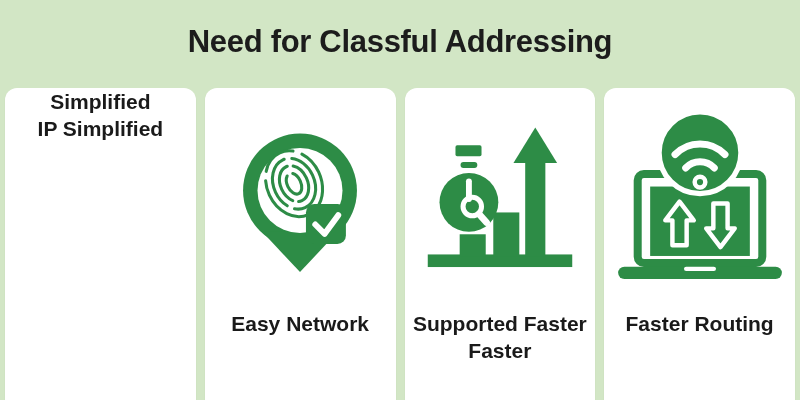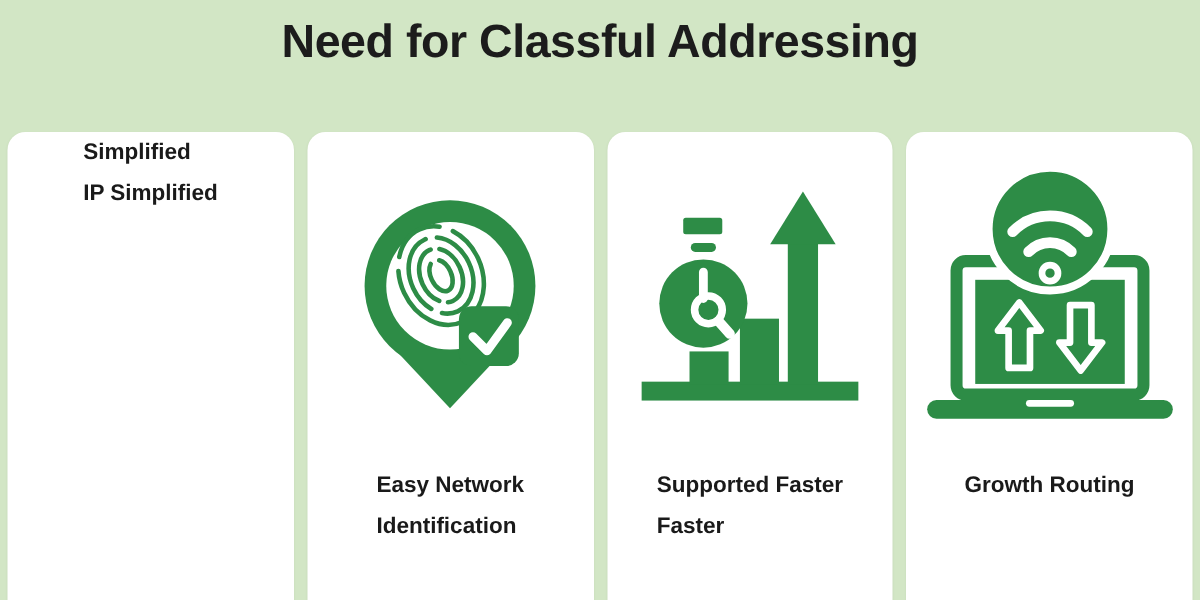--- a/index.html
+++ b/index.html
@@ -12,21 +12,21 @@
     font-family: "Liberation Sans", sans-serif;
   }
   .page {
     position: relative;
     width: 800px;
     height: 400px;
     background: #d2e6c5;
   }
   .title {
     margin: 0;
-    padding-top: 10px;
+    padding-top: 24px;
     text-align: center;
     font-size: 31px;
     font-weight: bold;
     letter-spacing: -0.3px;
     color: #1c1c1c;
   }
   .cards-row {
     position: absolute;
     left: 5px;
     right: 5px;
@@ -45,22 +45,22 @@
     align-items: center;
   }
   .icon-box {
     height: 222px;
     width: 100%;
     display: flex;
     align-items: center;
     justify-content: center;
   }
   .label {
-    text-align: left;
-    font-size: 15px;
+    text-align: center;
+    font-size: 21px;
     font-weight: bold;
     line-height: 27px;
     color: #1a1a1a;
   }
   .label span { display: block; }
   svg { display: block; }
   .g-fill   { fill: #2d8c46; }
   .g-stroke { stroke: #2d8c46; fill: none; }
   .w-stroke { stroke: #ffffff; fill: none; }
 </style>
@@ -91,21 +91,20 @@
             <ellipse cx="93" cy="82" rx="16" ry="22" stroke-dasharray="34 7 50 7"></ellipse>
             <ellipse cx="93" cy="82" rx="24" ry="31" stroke-dasharray="56 9 66 9"></ellipse>
             <ellipse cx="93" cy="82" rx="32" ry="40" stroke-dasharray="44 11 76 11"></ellipse>
           </g>
           <rect class="g-fill" x="107" y="106" width="47" height="47" rx="10"></rect>
           <polyline class="w-stroke" points="118,130 129,141 145,119" stroke-width="7" stroke-linecap="round" stroke-linejoin="round"></polyline>
         </svg>
       </div>
       <div class="label">
         <span>Easy Network</span>
-        <span>Identification</span>
       </div>
     </div>
 
     <div class="card">
       <div class="icon-box">
         <svg width="168" height="168" viewBox="0 0 200 200">
           <rect class="g-fill" x="14" y="166" width="172" height="15"></rect>
           <rect class="g-fill" x="130" y="50" width="24" height="118"></rect>
           <polygon class="g-fill" points="116,57 142,15 168,57"></polygon>
           <rect class="g-fill" x="92" y="116" width="31" height="52"></rect>
@@ -137,19 +136,19 @@
             <path class="w-stroke" d="M 84,65 A 22,22 0 0 1 116,65" stroke-width="8" stroke-linecap="round"></path>
             <circle class="w-stroke" cx="100" cy="81" r="6" stroke-width="5"></circle>
           </g>
           <g>
             <path class="w-stroke" stroke-width="5" stroke-linejoin="round" d="M77,103 L93,124 L85,124 L85,152 L69,152 L69,124 L61,124 Z"></path>
             <path class="w-stroke" stroke-width="5" stroke-linejoin="round" d="M123,154 L139,133 L131,133 L131,105 L115,105 L115,133 L107,133 Z"></path>
           </g>
         </svg>
       </div>
       <div class="label">
-        <span>Growth Routing</span>
+        <span>Faster Routing</span>
         <span></span>
       </div>
     </div>
 
   </div>
 </div>
 
 </body></html>

